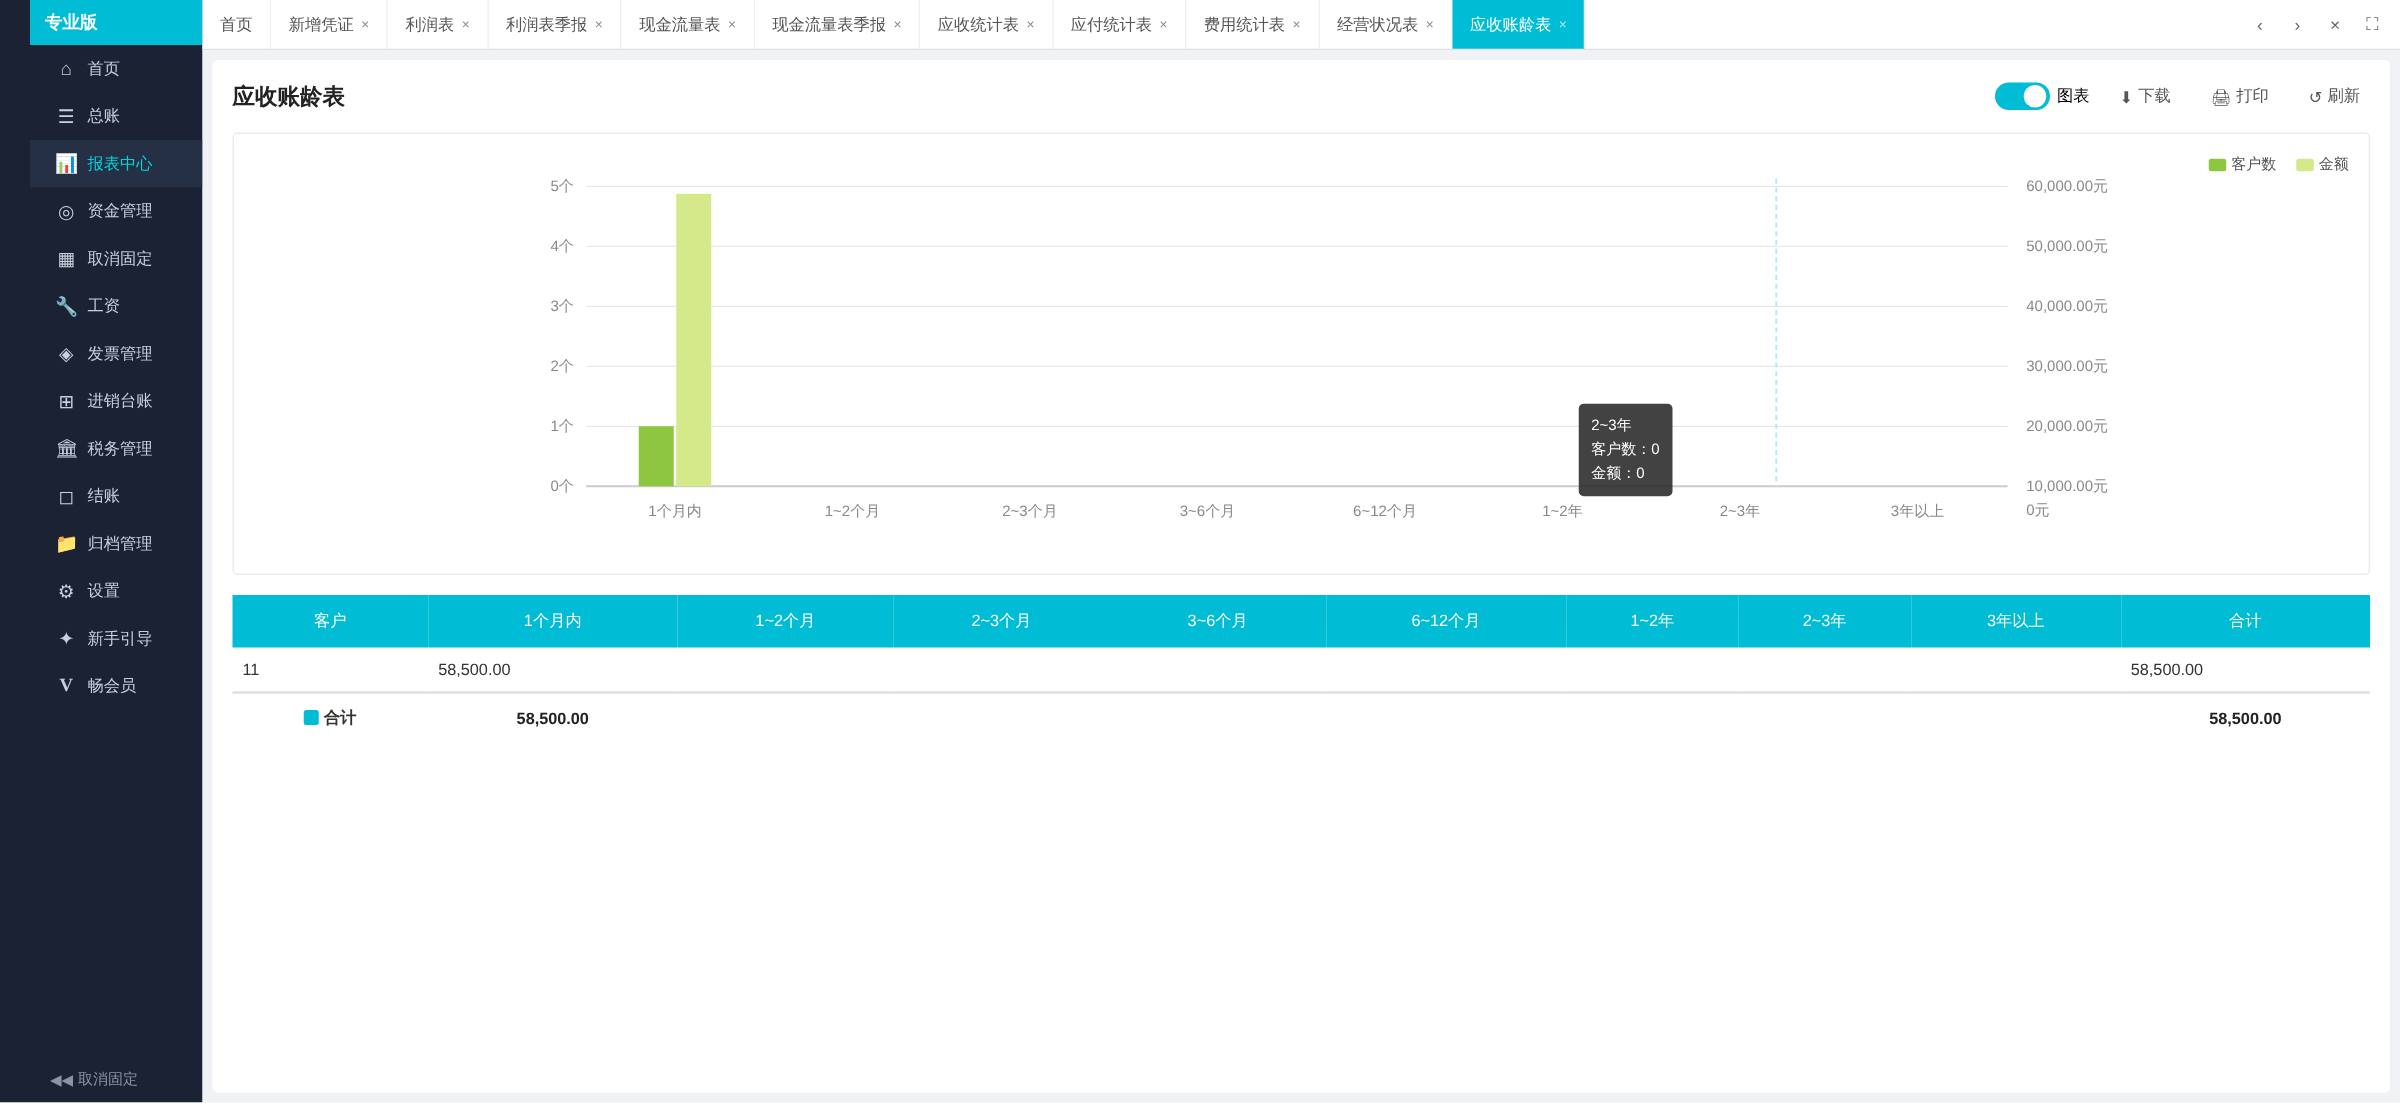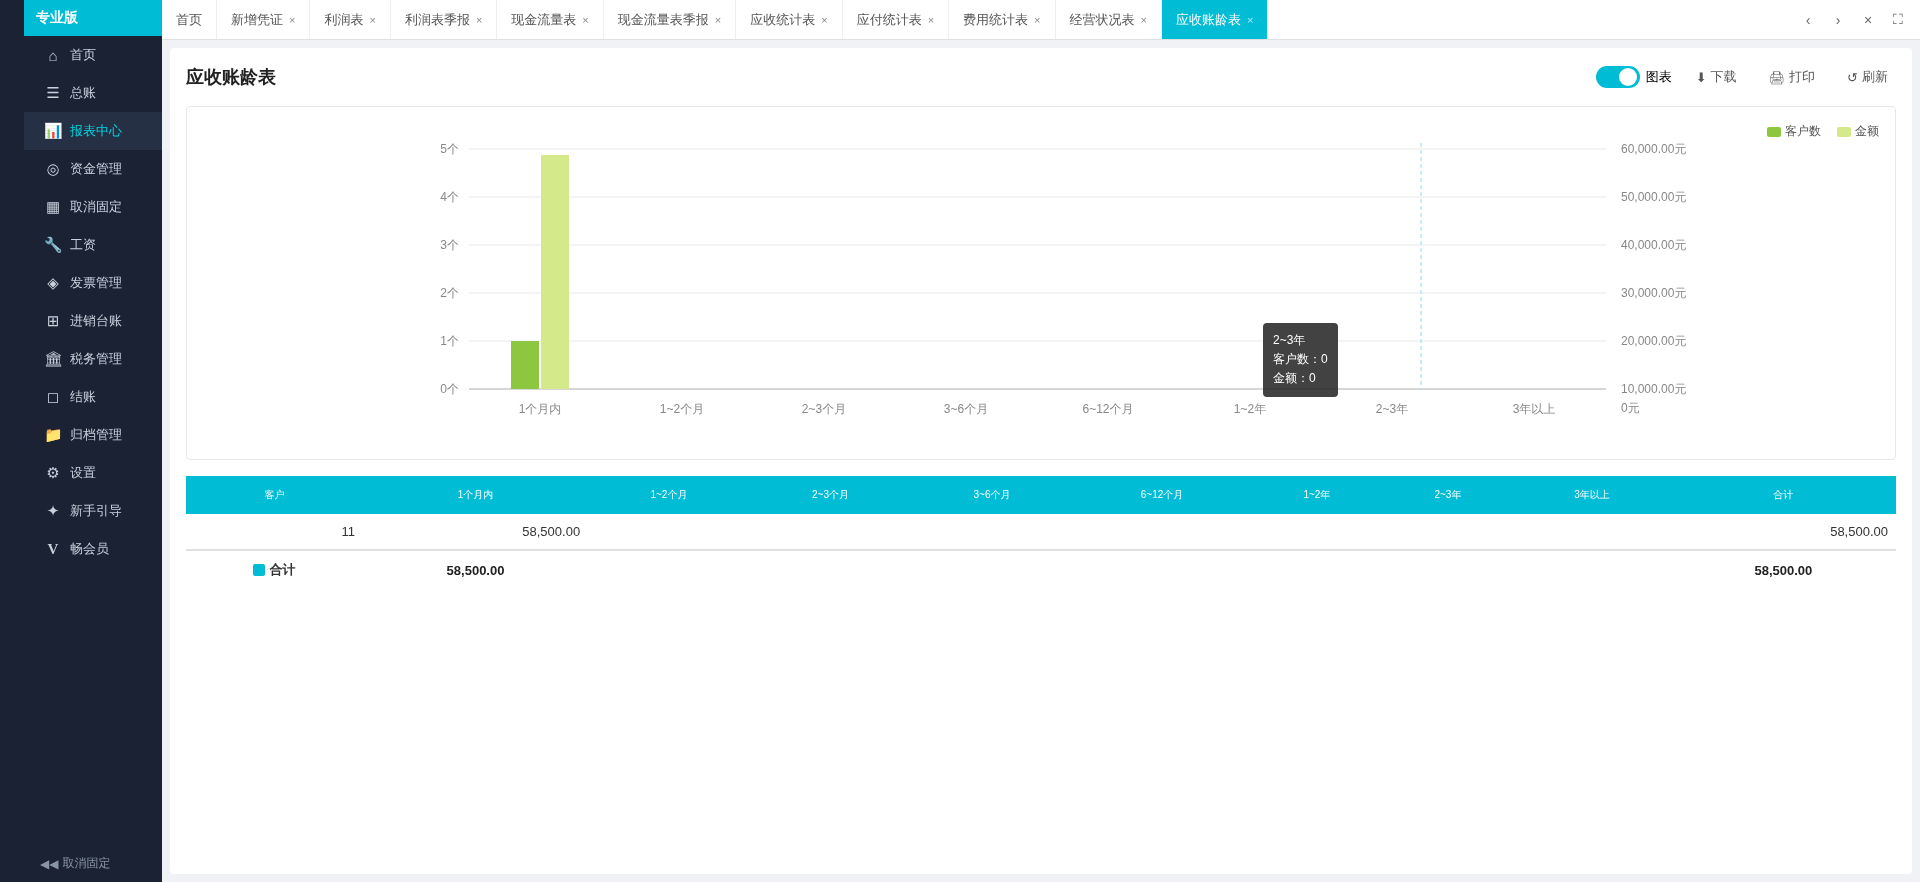--- a/index.html
+++ b/index.html
@@ -237,28 +237,28 @@
       border-collapse: collapse;
     }
     .data-table thead tr {
       background: #00bcd4;
       color: white;
     }
     .data-table thead th {
       padding: 12px 8px;
       text-align: center;
       font-weight: normal;
-      font-size: 10px;
+      font-size: 13px;
     }
     .data-table tbody tr {
       border-bottom: 1px solid #f0f0f0;
     }
     .data-table tbody td {
       padding: 10px 8px;
-      text-align: right;
+      text-align: left;
       font-size: 13px;
       color: #333;
     }
     .data-table tfoot tr {
       border-top: 2px solid #e0e0e0;
     }
     .data-table tfoot td {
       padding: 10px 8px;
       text-align: center;
       font-size: 13px;

